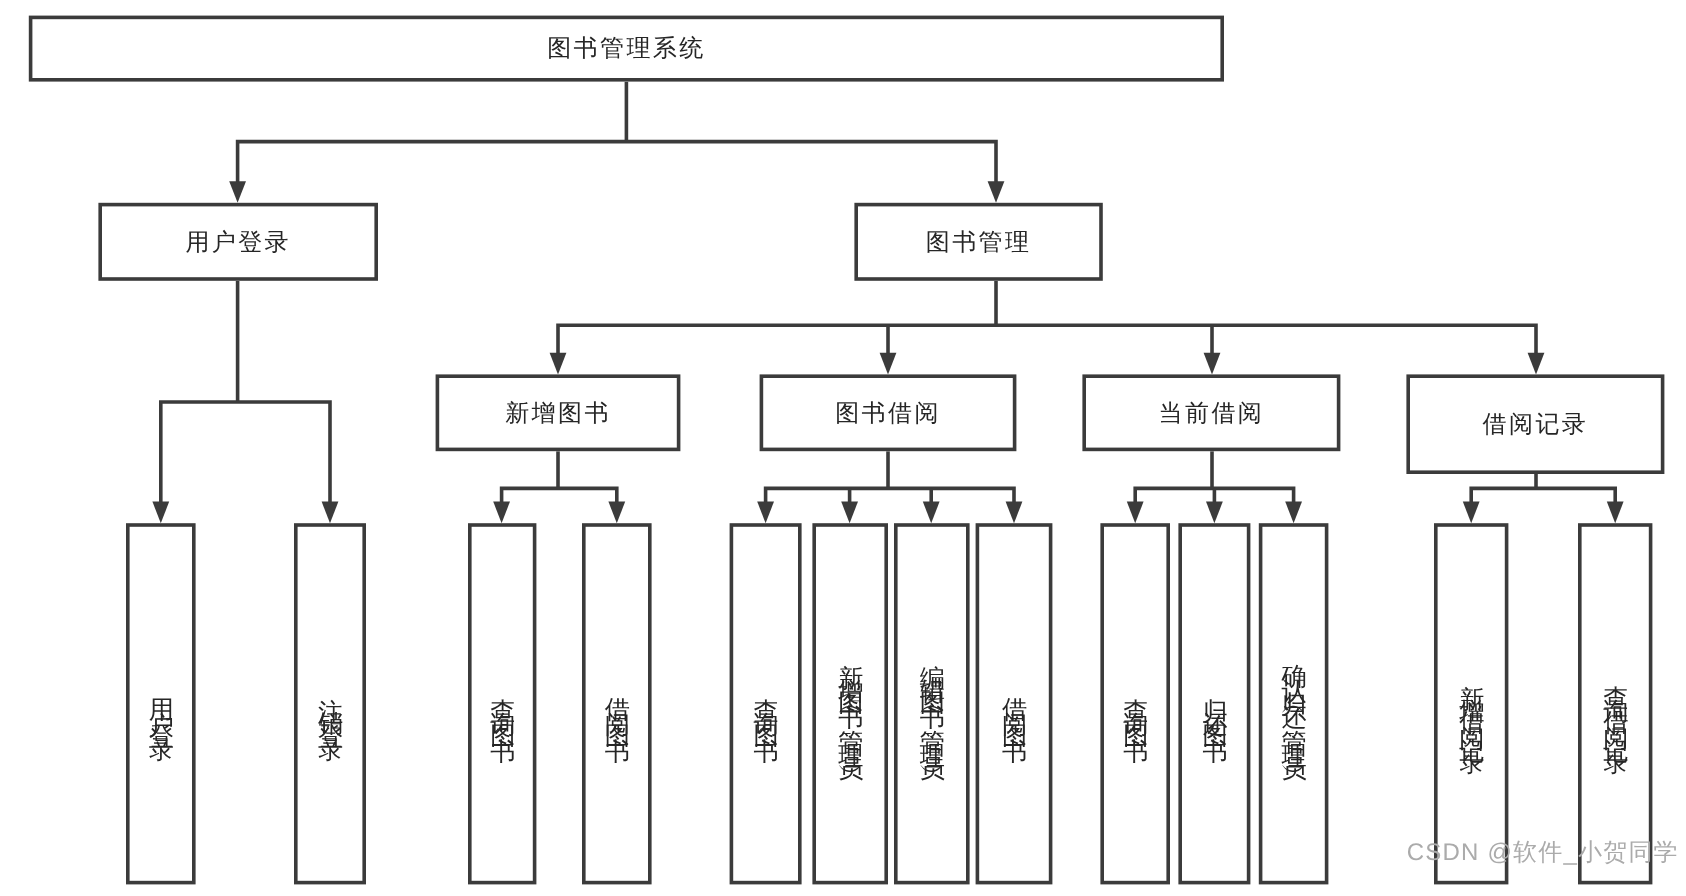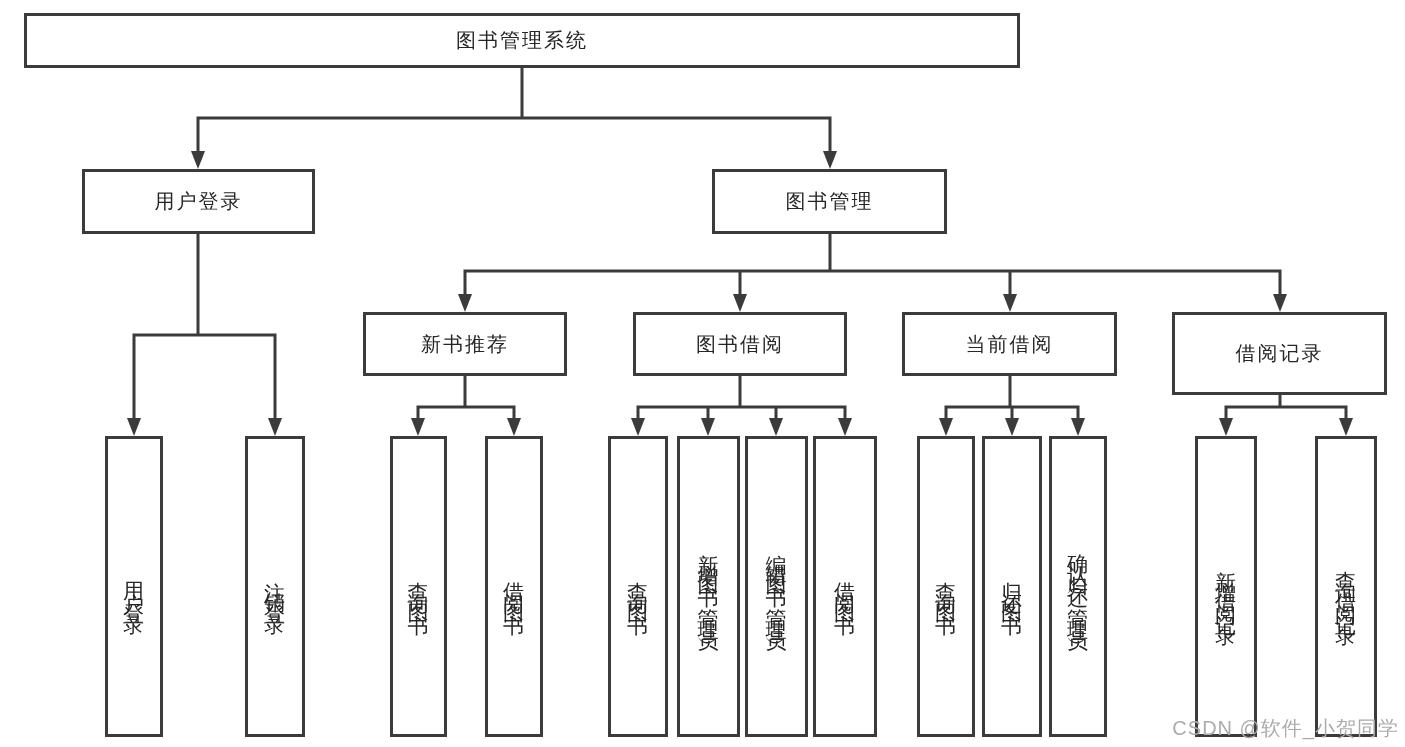--- a/index.html
+++ b/index.html
@@ -41,21 +41,21 @@
   .vbox {
     writing-mode: vertical-rl;
     font-size: 21px;
     letter-spacing: 11px;
     line-height: 1;
     text-align: center;
   }
   .watermark {
     position: absolute;
     right: 6px;
-    bottom: 5px;
+    bottom: 23px;
     z-index: 3;
     font-size: 20px;
     color: #ababab;
     letter-spacing: 1px;
     white-space: nowrap;
   }
 </style>
 </head>
 <body>
 
@@ -112,23 +112,23 @@
       <use href="#ah" x="1012" y="436"></use>
       <use href="#ah" x="1078" y="436"></use>
       <use href="#ah" x="1226" y="436"></use>
       <use href="#ah" x="1346" y="436"></use>
     </g>
   </svg>
 
   <div class="node hbox" style="left:24px; top:13px; width:996px; height:55px;">图书管理系统</div>
 
   <div class="node hbox" style="left:82px; top:169px; width:233px; height:65px;">用户登录</div>
-  <div class="node hbox" style="left:712px; top:169px; width:235px; height:65px;">图书管理</div>
+  <div class="node hbox" style="left:712px; top:169px; width:207px; height:65px;">图书管理</div>
 
-  <div class="node hbox" style="left:363px; top:312px; width:204px; height:64px;">新书推荐</div>
+  <div class="node hbox" style="left:363px; top:312px; width:204px; height:64px;">新增图书</div>
   <div class="node hbox" style="left:902px; top:312px; width:215px; height:64px;">当前借阅</div>
   <div class="node hbox" style="left:633px; top:312px; width:214px; height:64px;">图书借阅</div>
   <div class="node hbox" style="left:1172px; top:312px; width:215px; height:83px;">借阅记录</div>
 
   <div class="node vbox" style="left:105px; top:436px; width:58px; height:301px;">用户登录</div>
   <div class="node vbox" style="left:245px; top:436px; width:60px; height:301px;">注销登录</div>
 
   <div class="node vbox" style="left:390px; top:436px; width:57px; height:301px;">查询图书</div>
   <div class="node vbox" style="left:485px; top:436px; width:58px; height:301px;">借阅图书</div>
 

